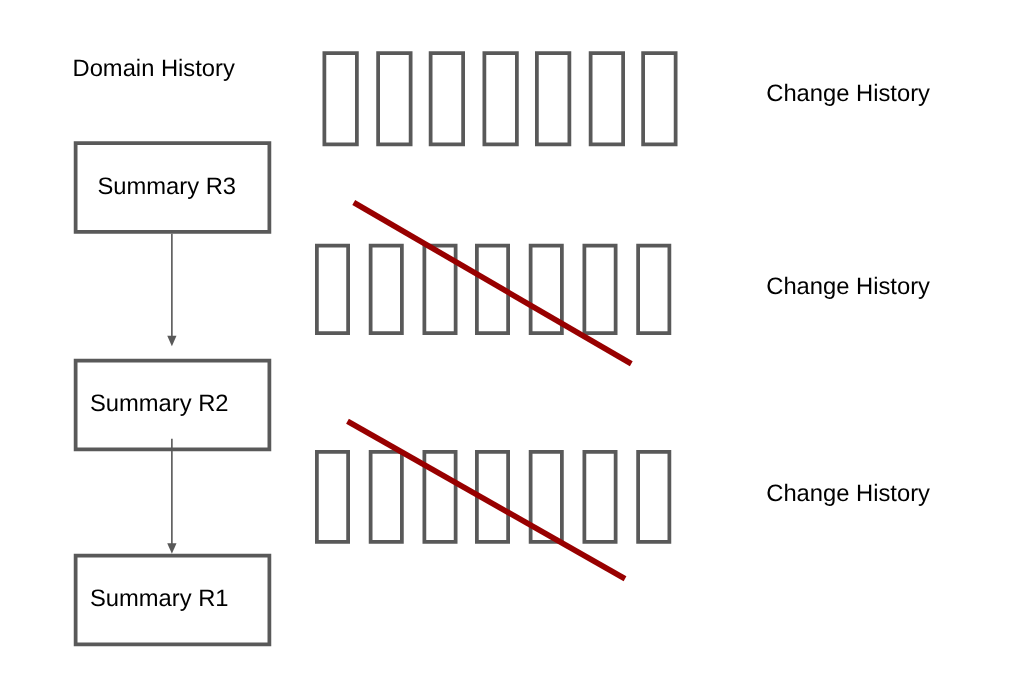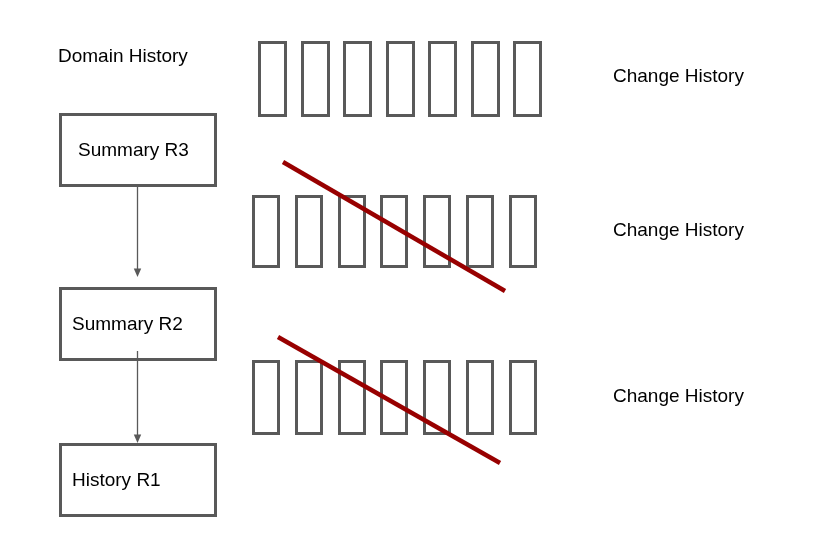--- a/index.html
+++ b/index.html
@@ -84,21 +84,21 @@
 
   <div class="txt-label domain-label">Domain History</div>
 
   <div class="summary-box summary-r3">
     <span>Summary R3</span>
   </div>
   <div class="summary-box summary-r2">
     <span>Summary R2</span>
   </div>
   <div class="summary-box summary-r1">
-    <span>History R1</span>
+    <span>Summary R1</span>
   </div>
 
   <div class="rect-row rect-row-1">
       <div class="cell"></div>
       <div class="cell"></div>
       <div class="cell"></div>
       <div class="cell"></div>
       <div class="cell"></div>
       <div class="cell"></div>
       <div class="cell"></div>

